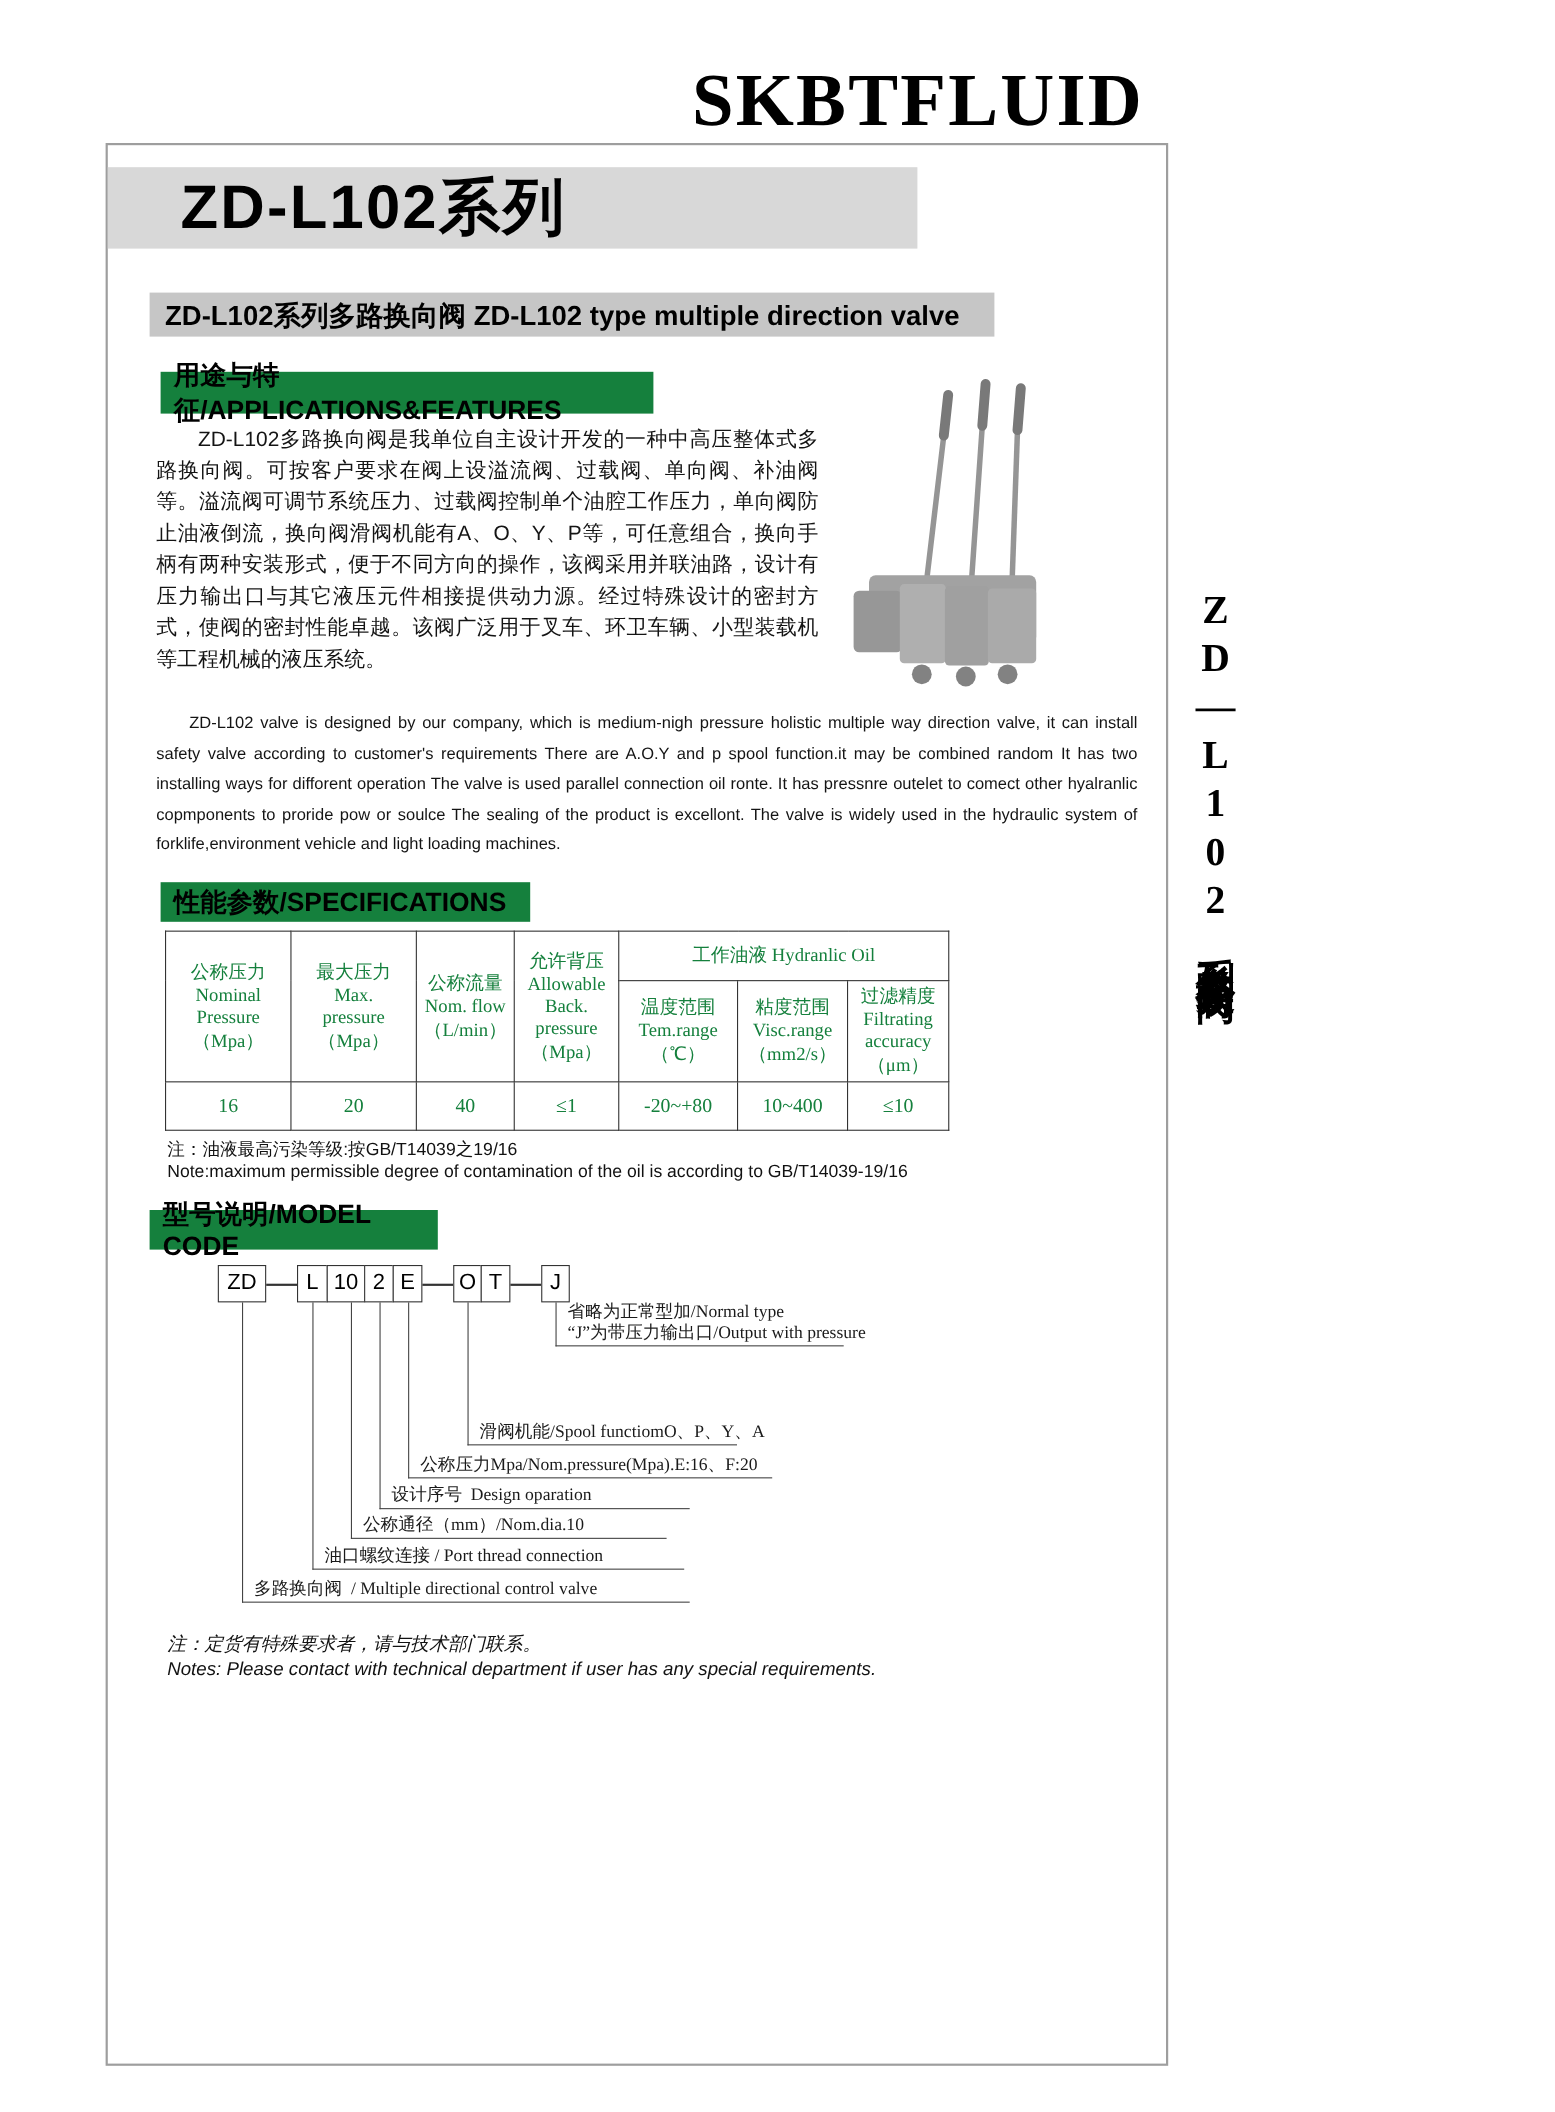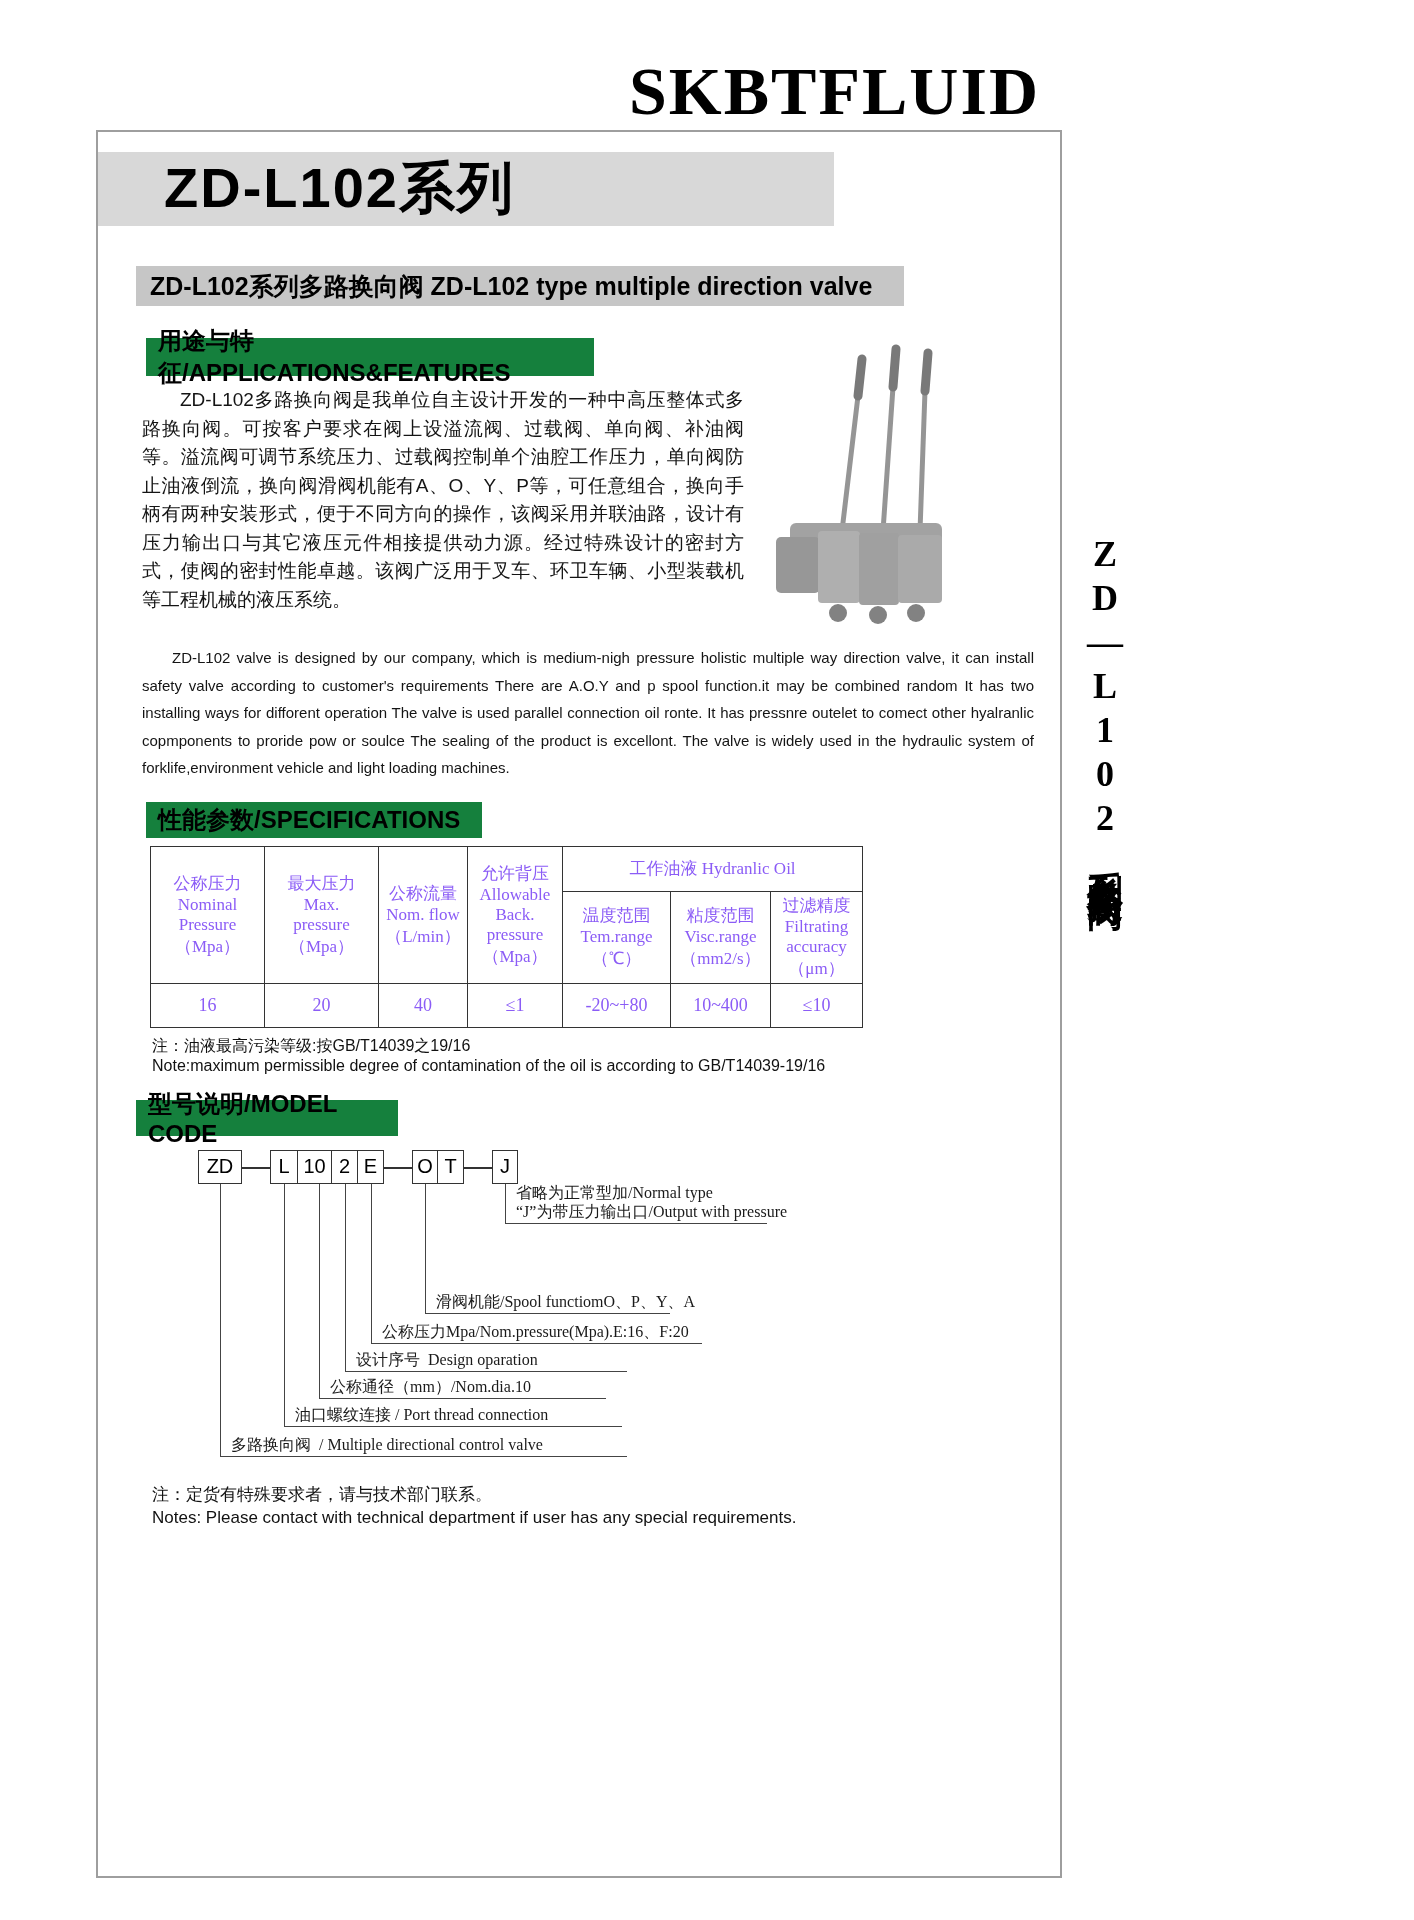--- a/index.html
+++ b/index.html
@@ -64,21 +64,21 @@
   .cn-para {
     font-size:19px; line-height:28.5px; text-align:justify; text-indent:2em; color:#141414;
   }
   .en-para {
     clear:right; margin-top:6px;
     font-size:15px; line-height:27.5px; text-align:justify; text-indent:2em; color:#141414;
   }
 
   .spec-table {
     margin:8px 11px 0 52px; width:712px; border-collapse:collapse; table-layout:fixed;
-    font-family:"Liberation Serif", serif; color:#8b5cf6;
+    font-family:"Liberation Serif", serif; color:#15803d;
   }
   .spec-table th, .spec-table td {
     border:1px solid #333; text-align:center; vertical-align:middle;
     font-weight:400; font-size:17px; white-space:pre-line;
   }
   .spec-table tr.r-oil th { height:45px; }
   .spec-table tr.r-sub th { height:92px; }
   .spec-table tr.r-data td { height:44px; font-size:18px; }
 
   .table-note { margin:8px 0 0 54px; font-size:16px; line-height:20px; color:#111; }
@@ -112,21 +112,21 @@
   }
   .c0 { left:407px; height:40px;  width:262px; }  
   .c1 { left:353px; height:103px; width:241px; }  
   .c2 { left:327px; height:130px; width:245px; }  
   .c3 { left:273px; height:160px; width:331px; }  
   .c4 { left:247px; height:188px; width:282px; }  
   .c5 { left:221px; height:215px; width:287px; }  
   .c6 { left:186px; height:243px; width:338px; }  
   .c7 { left:122px; height:273px; width:407px; }  
 
-  .bottom-note { margin:16px 0 0 54px; font-size:17px; line-height:23px; color:#111; }
+  .bottom-note { margin:16px 0 0 54px; font-size:17px; line-height:23px; color:#111;font-style:italic; }
 </style>
 </head>
 <body>
 
 <div class="canvas">
 
   <div class="logo">SKBTFLUID</div>
 
   <div class="side-title">ZD—L102系列多路换向阀</div>
 

